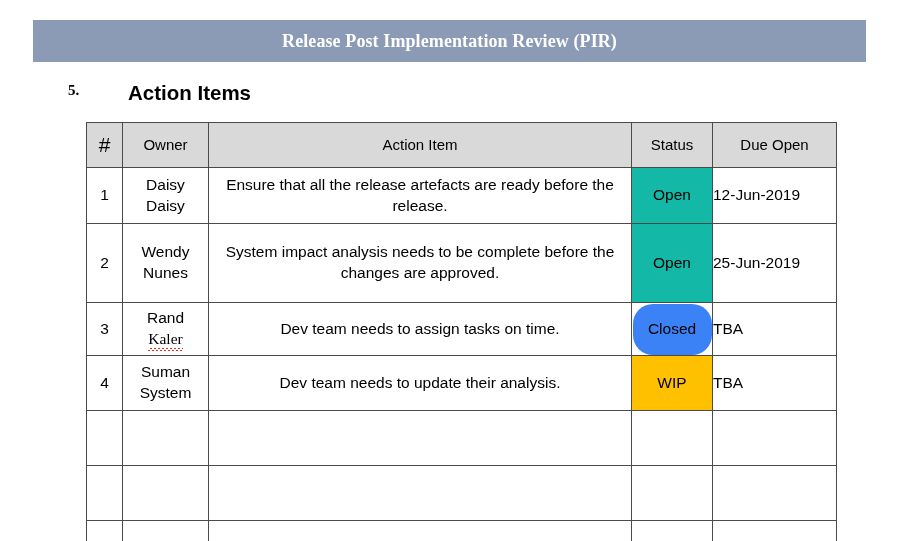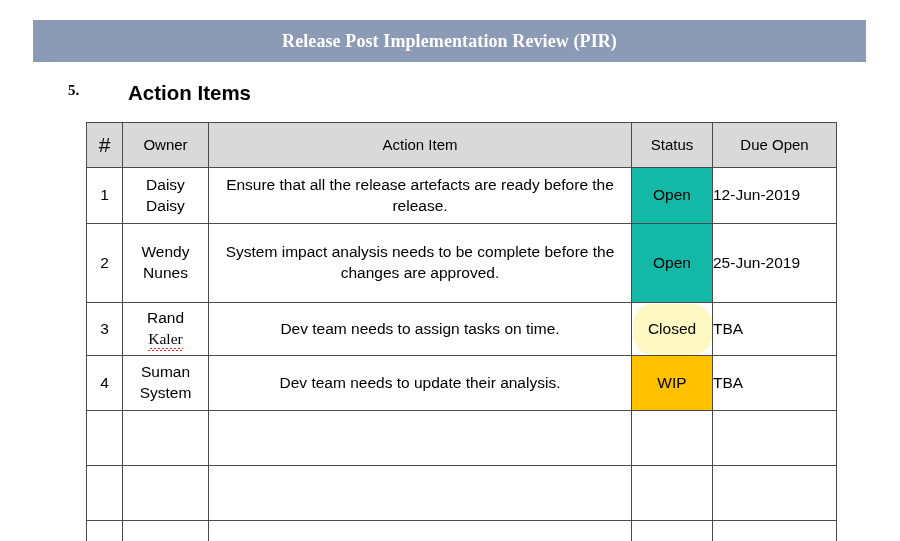--- a/index.html
+++ b/index.html
@@ -177,21 +177,21 @@
     bottom: -1px;
     height: 3px;
     background-image:
       radial-gradient(circle at 1px 2.6px, #e8281e 1.1px, transparent 1.2px),
       radial-gradient(circle at 3px 0.4px, #e8281e 1.1px, transparent 1.2px);
     background-size: 4px 3px;
     background-repeat: repeat-x;
   }
 
   .status-open   { background: #14b8a6; }
-  .status-closed { background: #fef9c3; border-radius: 21px; }
+  .status-closed { background: #3b82f6; border-radius: 21px; }
   .status-wip    { background: #FFC000; margin-top: 26px; }
   .status-blank  { background: #ffffff; }
 </style>
 </head>
 <body>
 
 <div class="page">
 
   <div class="title-banner">
     <span class="title-text">Release Post Implementation Review (PIR)</span>

